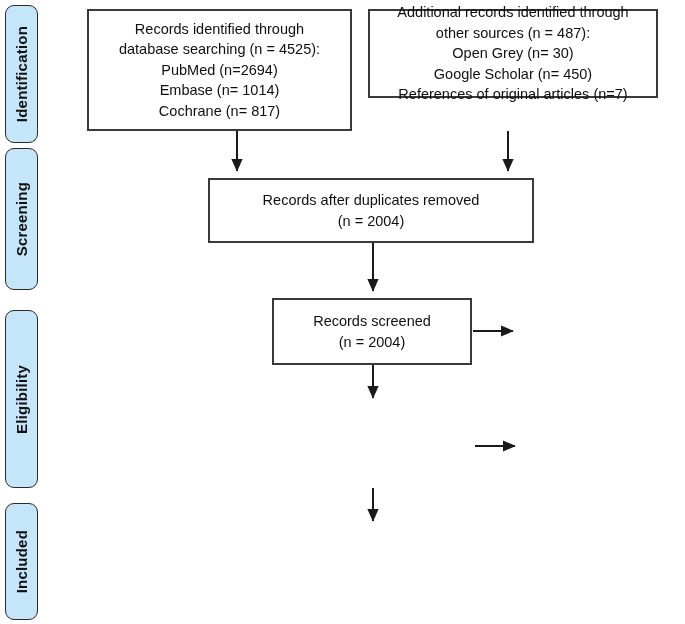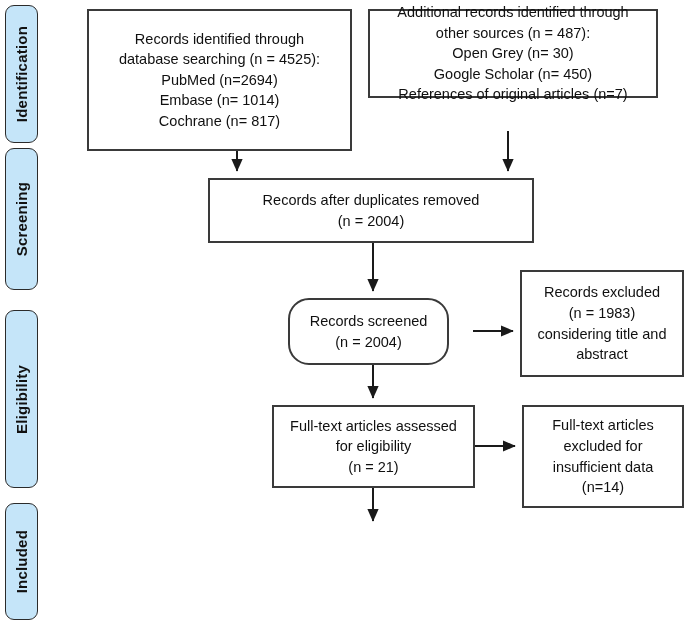--- a/index.html
+++ b/index.html
@@ -100,60 +100,43 @@
       <line x1="473" y1="331" x2="513" y2="331" stroke="#1a1a1a" stroke-width="2" marker-end="url(#arrowhead)"></line>
 
       <line x1="373" y1="365" x2="373" y2="398" stroke="#1a1a1a" stroke-width="2" marker-end="url(#arrowhead)"></line>
 
       <line x1="475" y1="446" x2="515" y2="446" stroke="#1a1a1a" stroke-width="2" marker-end="url(#arrowhead)"></line>
 
       <line x1="373" y1="488" x2="373" y2="521" stroke="#1a1a1a" stroke-width="2" marker-end="url(#arrowhead)"></line>
     </svg>
   </div>
 
-  <div class="flow-box" style="left:87px; top:9px; width:265px; height:142px;">
+  <div class="flow-box" style="left:87px; top:9px; width:265px; height:122px;">
     <span class="btext">Records identified through
 database searching (n = 4525):
 PubMed (n=2694)
 Embase (n= 1014)
 Cochrane (n= 817)</span>
   </div>
 
   <div class="flow-box" style="left:368px; top:9px; width:290px; height:89px;">
     <span class="btext">Additional records identified through
 other sources (n = 487):
 Open Grey (n= 30)
 Google Scholar (n= 450)
 References of original articles (n=7)</span>
   </div>
 
   <div class="flow-box" style="left:208px; top:178px; width:326px; height:65px;">
     <span class="btext">Records after duplicates removed
 (n = 2004)</span>
   </div>
 
-  <div class="flow-box" style="left:288px; top:298px; width:161px; height:67px;border-radius:21px;">
+  <div class="flow-box" style="left:272px; top:298px; width:200px; height:67px;">
     <span class="btext">Records screened
 (n = 2004)</span>
   </div>
 
-  <div class="flow-box" style="left:520px; top:270px; width:164px; height:107px;">
-    <span class="btext">Records excluded
-(n = 1983)
-considering title and
-abstract</span>
-  </div>
 
-  <div class="flow-box" style="left:272px; top:405px; width:203px; height:83px;">
-    <span class="btext">Full-text articles assessed
-for eligibility
-(n = 21)</span>
-  </div>
 
-  <div class="flow-box" style="left:522px; top:405px; width:162px; height:103px;">
-    <span class="btext">Full-text articles
-excluded for
-insufficient data
-(n=14)</span>
-  </div>
 
 
 </div>
 
 </body></html>

